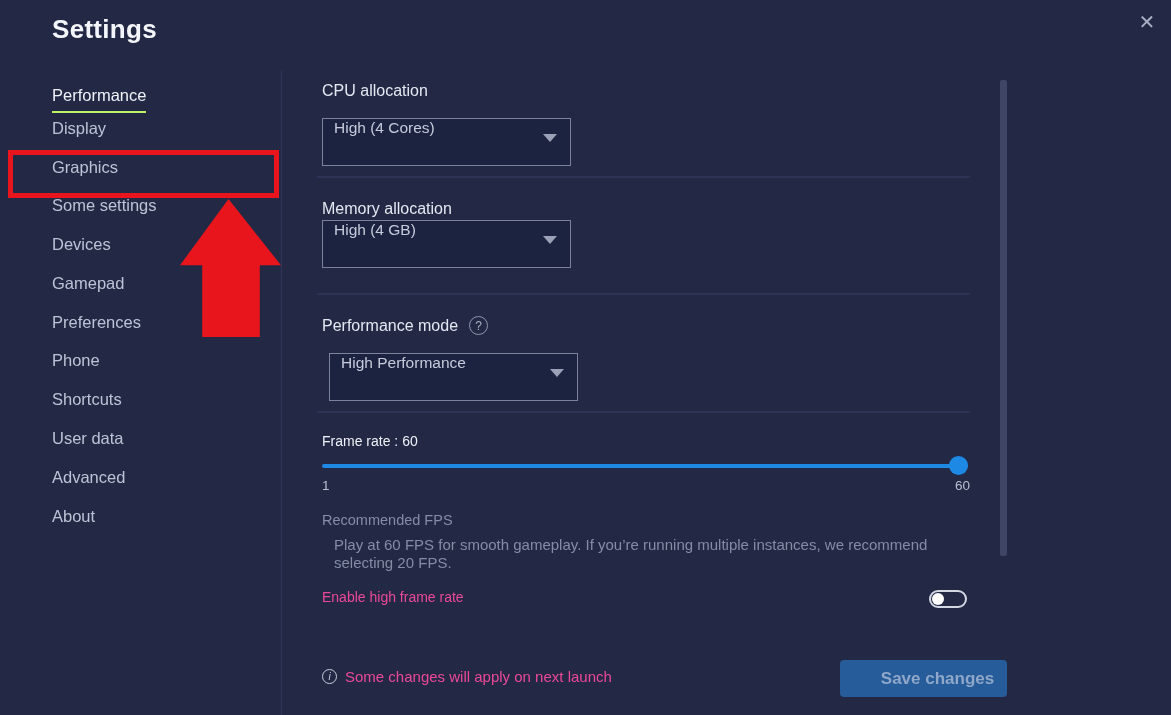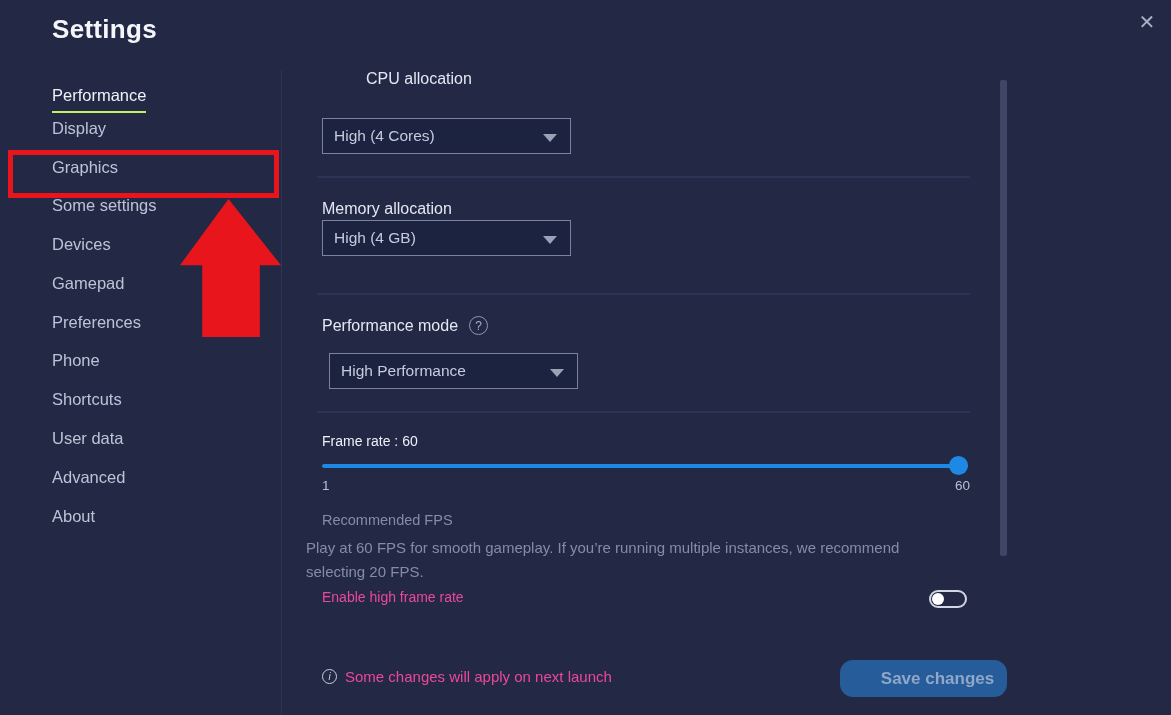--- a/index.html
+++ b/index.html
@@ -19,52 +19,52 @@
   .side-item span { padding-bottom:20px; }
   .side-item.active span { color:#eef2f9; border-bottom:2px solid #bef264; padding-bottom:6px; }
 
   
   .hl-box { position:absolute; left:8px; top:150px; width:271px; height:48px; border:5px solid #e9151d; }
   .hl-arrow { position:absolute; left:180px; top:199px; width:101px; height:138px; background:#e9151d;
               clip-path:polygon(48% 0, 100% 48%, 79% 48%, 79% 100%, 22% 100%, 22% 48%, 0 48%); }
 
   
   .sec-label { position:absolute; left:322px; font-size:16px; color:#e4e8f2; display:flex; align-items:center; }
-  .dropdown { position:absolute; left:322px; width:249px; height:36px; background:#1c2340;
-              border:1px solid #7c829b; display:flex; align-items:center; cursor:pointer; }
+  .dropdown { position:absolute; left:322px; width:249px; height:48px; background:#1c2340;
+              border:1px solid #7c829b; display:flex; align-items:flex-start; cursor:pointer; }
   .dropdown .dd-text { padding-left:11px; font-size:15.5px; color:#c6cbdb; }
   .caret { position:absolute; right:13px; top:15px; width:0; height:0;
            border-left:7px solid transparent; border-right:7px solid transparent; border-top:8px solid #9ba1b6; }
   .hdivider { position:absolute; left:317px; width:653px; height:2px; background:#2c3356; }
 
   .help { width:19px; height:19px; border:1.5px solid #8f96ac; border-radius:50%; margin-left:11px;
           display:flex; align-items:center; justify-content:center; font-size:12px; color:#aab0c3; cursor:pointer; }
 
   
   .fr-label { position:absolute; left:322px; top:433px; font-size:14px; color:#eef1f8; }
   .fr-track { position:absolute; left:322px; top:464px; width:646px; height:4px; background:#1e88e5; border-radius:2px; cursor:pointer; }
   .fr-thumb { position:absolute; left:949px; top:456px; width:19px; height:19px; border-radius:50%; background:#1e88e5; cursor:pointer; }
   .fr-minmax { position:absolute; left:322px; top:478px; width:648px; display:flex; justify-content:space-between;
                font-size:13.5px; color:#b9bfd2; }
 
   .rec-title { position:absolute; left:322px; top:512px; font-size:14.5px; color:#848ca6; }
-  .rec-desc { position:absolute; left:306px; top:536px; width:635px; font-size:15px; line-height:24px; color:#848ca6; }
+  .rec-desc { position:absolute; left:334px; top:536px; width:635px; font-size:15px; line-height:18px; color:#848ca6; }
 
   .toggle-label { position:absolute; left:322px; top:589px; font-size:14px; color:#ec4899; }
   .toggle { position:absolute; left:929px; top:590px; width:38px; height:18px; border:2px solid #d3d7e4;
             border-radius:10px; background:transparent; cursor:pointer; }
   .knob { position:absolute; left:1px; top:1px; width:12px; height:12px; border-radius:50%; background:#ffffff; }
 
   
   .footer-note { position:absolute; left:322px; top:668px; display:flex; align-items:center; gap:8px; }
   .info { width:15px; height:15px; border:1px solid #c9cedf; border-radius:50%; display:flex; align-items:center;
           justify-content:center; font-size:10px; color:#c9cedf; font-style:italic; }
   .note-text { font-size:15px; color:#ec4899; }
   .save-btn { position:absolute; left:840px; top:660px; width:167px; height:37px; background:#265c99; border:none;
-              border-radius:13px; color:#8fa7c9; font-size:17px; font-weight:bold; display:flex; align-items:center;
+              border-radius:4px; color:#8fa7c9; font-size:17px; font-weight:bold; display:flex; align-items:center;
               justify-content:center; cursor:pointer; font-family:"Liberation Sans", sans-serif;padding-left:28px; }
 
   .scrollbar { position:absolute; left:1000px; top:80px; width:7px; height:476px; background:#3e4565; border-radius:2px; cursor:pointer; }
 </style>
 </head>
 <body>
 
 <div class="app">
 
   <h1 class="title">Settings</h1>
@@ -109,21 +109,21 @@
     <div class="side-item">
         <span>About</span>
       </div>
   </nav>
 
   <div class="hl-box"></div>
   <div class="hl-arrow"></div>
 
   <main>
 
-    <div class="sec-label" style="top:70px;margin-left:44px;">CPU allocation</div>
+    <div class="sec-label" style="top:82px;">CPU allocation</div>
     <div class="dropdown" style="top:118px;">
       <span class="dd-text">High (4 Cores)</span>
       <span class="caret"></span>
     </div>
     <div class="hdivider" style="top:176px;"></div>
 
     <div class="sec-label" style="top:200px;">Memory allocation</div>
     <div class="dropdown" style="top:220px;">
       <span class="dd-text">High (4 GB)</span>
       <span class="caret"></span>

